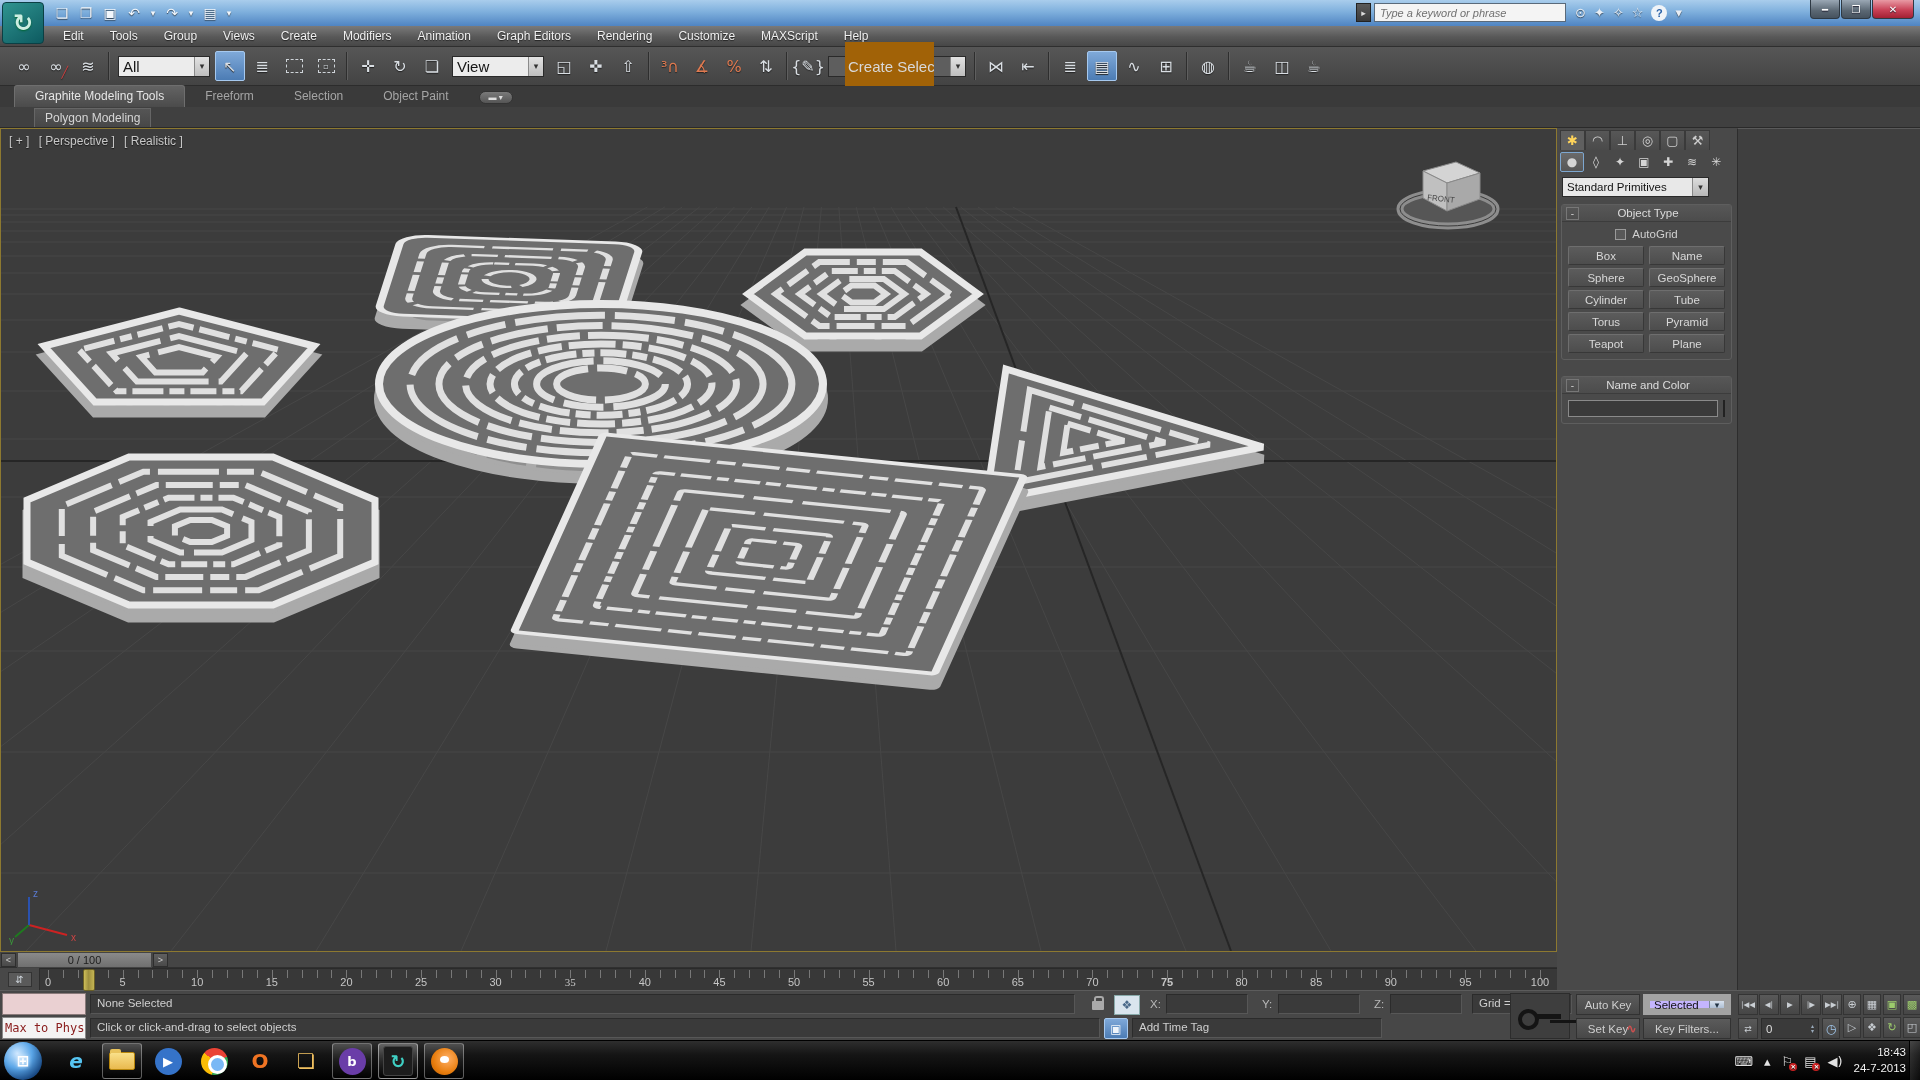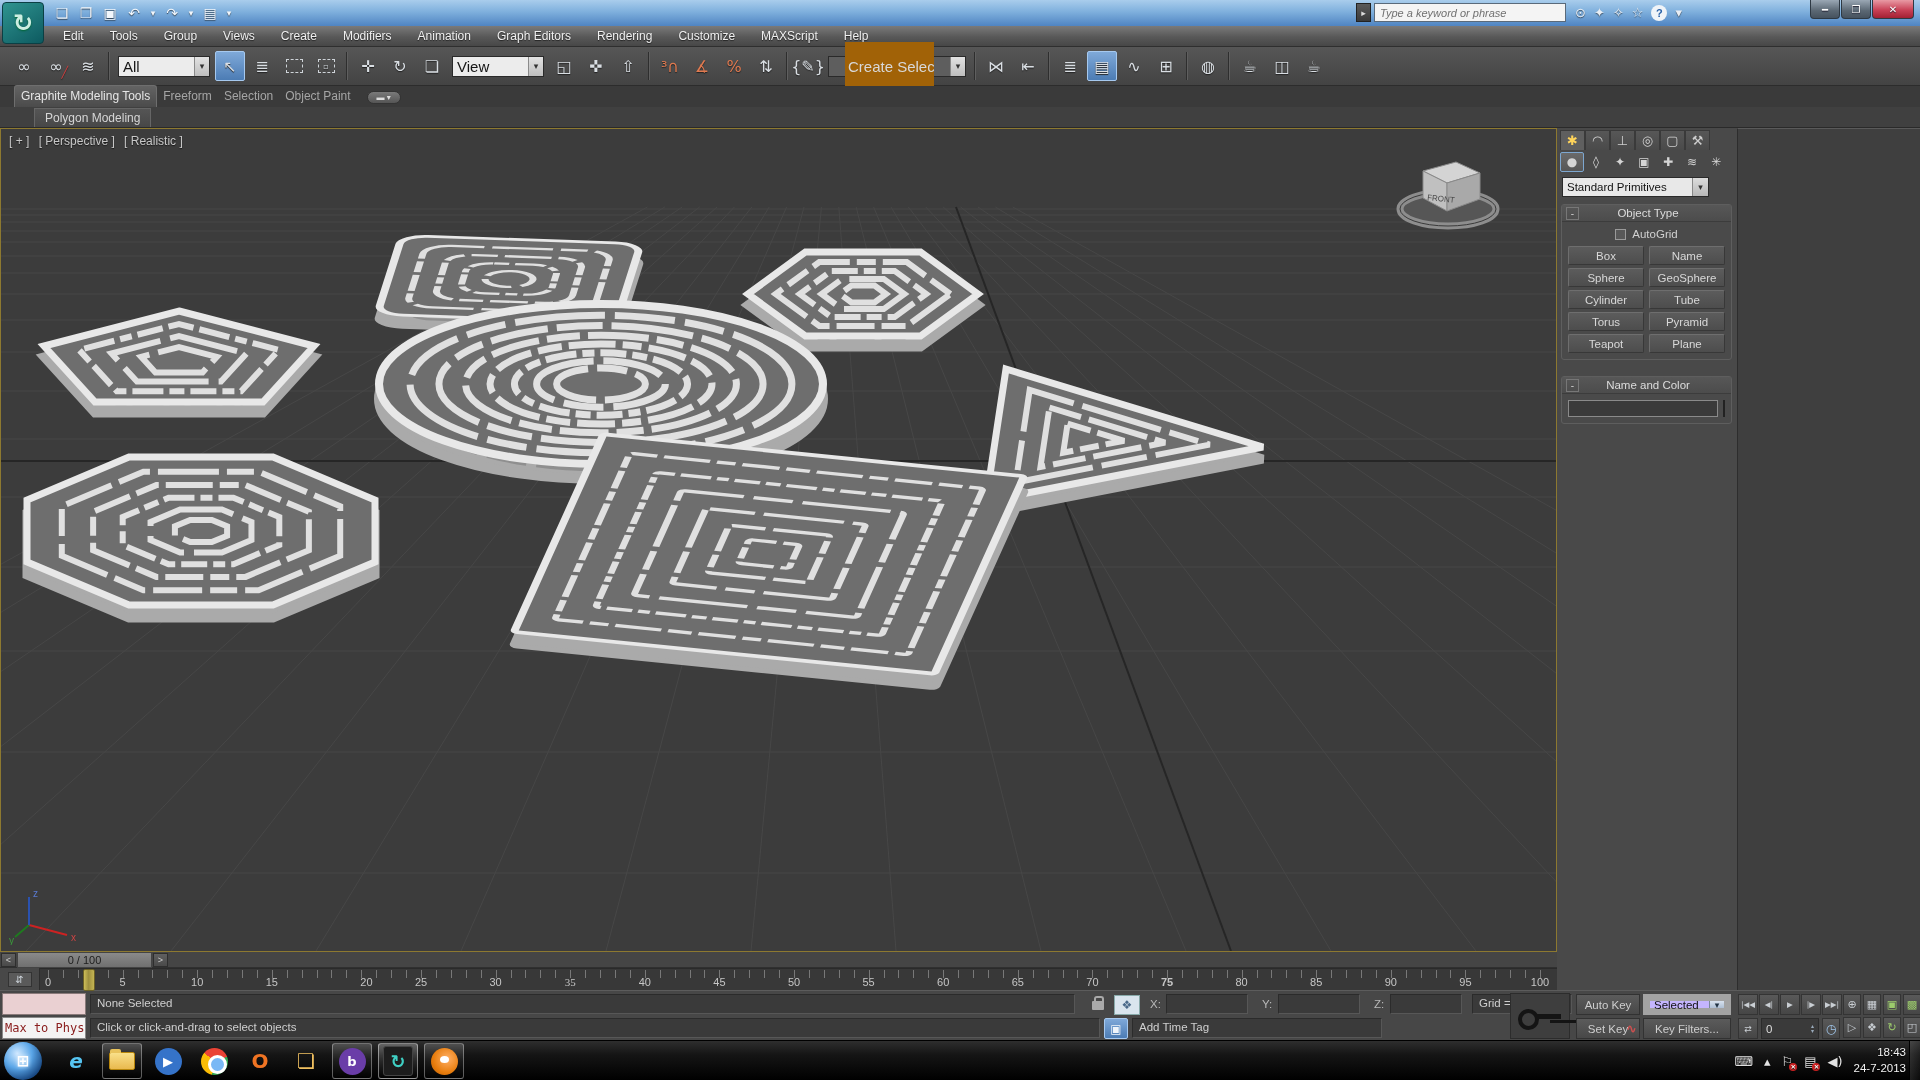--- a/index.html
+++ b/index.html
@@ -34,21 +34,21 @@
 .tbtn .slash{position:absolute;right:3px;bottom:2px;color:#d04040;font:bold 11px "DejaVu Sans",sans-serif}
 .tbtn .dashbox{width:17px;height:14px;border:1px dashed #cfd4d9;display:flex;align-items:center;justify-content:center;font-size:8px;color:#cfd4d9}
 .tsep{width:2px;height:28px;margin:0 4px;border-left:1px solid #2e2e2e;border-right:1px solid #5f5f5f}
 .tdd{height:21px;margin:0 4px;background:#ececec;border:1px solid #2a2a2a;display:flex;align-items:center;position:relative;width:92px}
 .tdd .tdd-label{flex:1;color:#151515;font-size:15px;padding:0 4px;white-space:nowrap;overflow:hidden}
 .tdd .tdd-arrow{width:15px;height:100%;background:linear-gradient(#e2e2e2,#bfbfbf);border-left:1px solid #8a8a8a;color:#333;font-size:9px;display:flex;align-items:center;justify-content:center}
 .tdd.darkdd{background:#5e5e5e;width:138px}
 .tdd.darkdd .tdd-label{color:#d8d8d8;background:#a16207;margin:16px;padding:16px 3px}
 
 #ribbon1{position:absolute;left:0;top:86px;width:1920px;height:21px;background:#3a3a3a;display:flex;align-items:flex-end;padding-left:14px}
-.rtab{color:#a5a5a5;font-size:12px;padding:3px 6px;line-height:15px}
+.rtab{color:#a5a5a5;font-size:12px;padding:3px 20px;line-height:15px}
 .rtab.active{background:linear-gradient(#636363,#4b4b4b);color:#e6e6e6;border:1px solid #6e6e6e;border-bottom:none;border-radius:3px 3px 0 0}
 #ribbon-min{width:34px;height:13px;margin:0 0 3px 10px;background:linear-gradient(#7a7a7a,#555);border-radius:7px;border:1px solid #333;color:#ddd;font-size:8px;display:flex;align-items:center;justify-content:center;gap:3px}
 #ribbon2{position:absolute;left:0;top:107px;width:1920px;height:21px;background:#404040;border-bottom:1px solid #2a2a2a;display:flex;align-items:center;padding-left:34px}
 .ptab{background:linear-gradient(#555,#474747);border:1px solid #666;border-bottom:none;color:#d6d6d6;font-size:12px;padding:2px 10px}
 
 #viewport{position:absolute;left:0;top:128px;width:1557px;height:824px;background:#3c3c3c;border:1px solid #8d7930;overflow:hidden}
 #vplabel{position:absolute;left:8px;top:5px;z-index:5}
 #vplabel span{color:#c9c9c9;font-size:12px;margin-right:6px;text-shadow:0 1px 1px #1a1a1a}
 #scene{position:absolute;left:0;top:0}
 #viewcube{position:absolute;right:48px;top:16px;z-index:5}
@@ -521,21 +521,21 @@
   </div>
   <div id="tl-curve">
       <span>⇵</span>
     </div>
   <div id="ruler-area">
     <div id="tslider"></div>
   <span class="tick" style="left: 8px;">0</span>
       <span class="tick" style="left: 82.6px;">5</span>
       <span class="tick" style="left: 157.2px;">10</span>
       <span class="tick" style="left: 231.8px;">15</span>
-      <span class="tick" style="left: 306.4px; margin-left: 20px;">20</span>
+      <span class="tick" style="left: 306.4px;">20</span>
       <span class="tick" style="left: 381px;">25</span>
       <span class="tick" style="left: 455.6px;">30</span>
       <span class="tick" style="left: 530.2px; font-family: Liberation Serif, serif;">35</span>
       <span class="tick" style="left: 604.8px;">40</span>
       <span class="tick" style="left: 679.4px;">45</span>
       <span class="tick" style="left: 754px;">50</span>
       <span class="tick" style="left: 828.6px;">55</span>
       <span class="tick" style="left: 903.2px;">60</span>
       <span class="tick" style="left: 977.8px;">65</span>
       <span class="tick" style="left: 1052.4px;">70</span>

